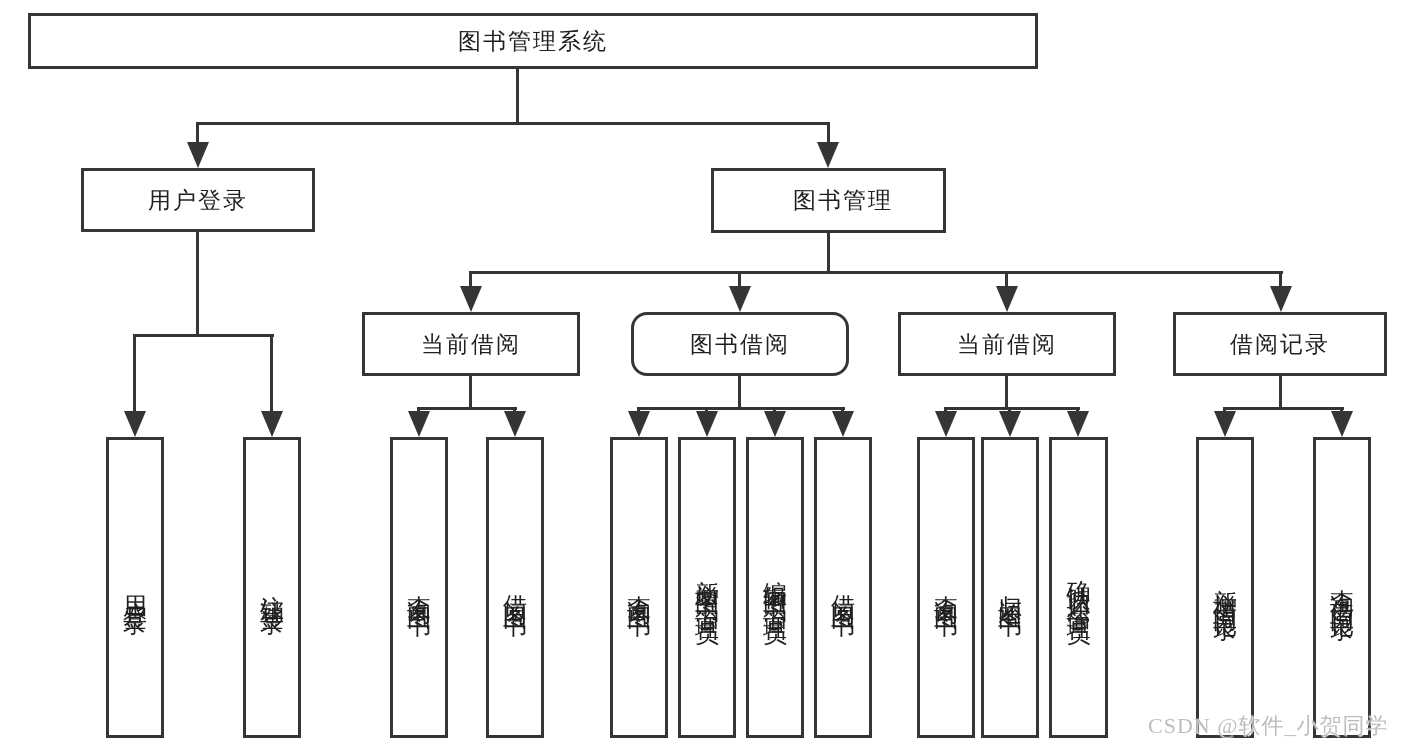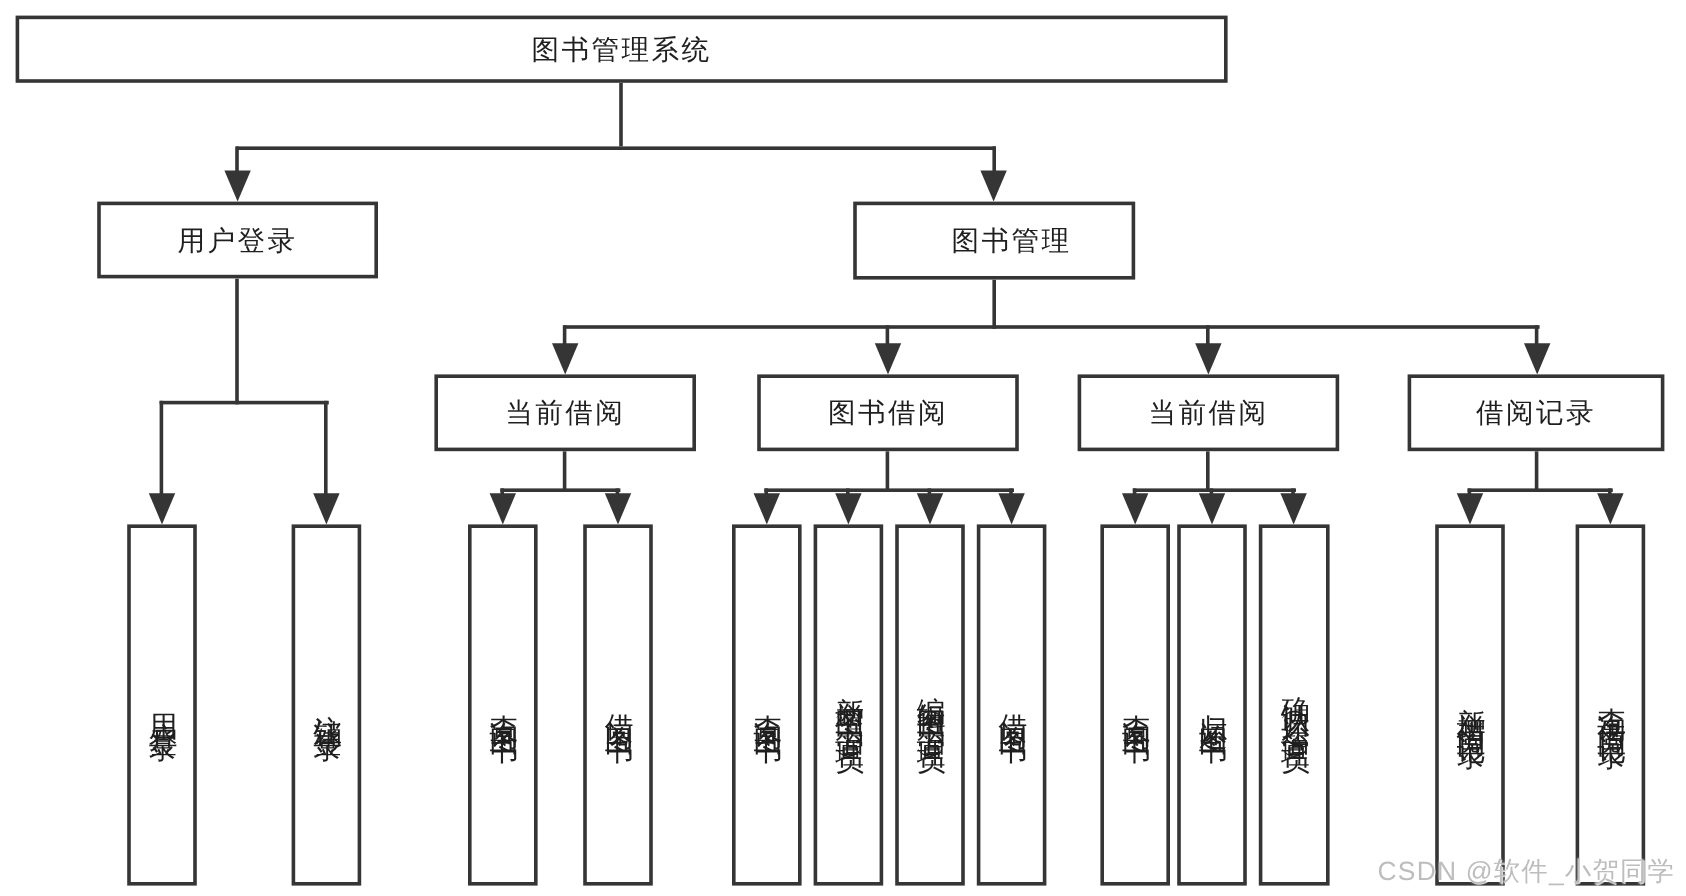--- a/index.html
+++ b/index.html
@@ -53,42 +53,43 @@
   .watermark {
     position: absolute;
     left: 1148px;
     top: 711px;
     font-size: 22px;
     letter-spacing: 1px;
     color: var(--wm);
     text-shadow: 0 0 2px rgba(255,255,255,0.9), 1px 1px 0 rgba(255,255,255,0.7);
     z-index: 10;
     white-space: nowrap;
+    font-family: Liberation Serif, serif;
   }
 </style>
 </head>
 <body>
 
 <div id="stage">
 
-  <div class="box" style="left:13px;top:13px;width:1010px;height:56px;">
+  <div class="box" style="left:28px;top:13px;width:1010px;height:56px;">
     <span class="h-label">图书管理系统</span>
   </div>
 
   <div class="box" style="left:81px;top:168px;width:234px;height:64px;">
     <span class="h-label">用户登录</span>
   </div>
   <div class="box" style="left:711px;top:168px;width:235px;height:65px;padding-left:29px;">
     <span class="h-label">图书管理</span>
   </div>
 
   <div class="box" style="left:362px;top:312px;width:218px;height:64px;">
     <span class="h-label">当前借阅</span>
   </div>
-  <div class="box" style="left:631px;top:312px;width:218px;height:64px;">
+  <div class="box" style="left:631px;top:312px;width:218px;height:64px;border-radius:16px;">
     <span class="h-label">图书借阅</span>
   </div>
   <div class="box" style="left:898px;top:312px;width:218px;height:64px;">
     <span class="h-label">当前借阅</span>
   </div>
   <div class="box" style="left:1173px;top:312px;width:214px;height:64px;">
     <span class="h-label">借阅记录</span>
   </div>
 
   <div class="box" style="left:106px;top:437px;width:58px;height:301px;">

